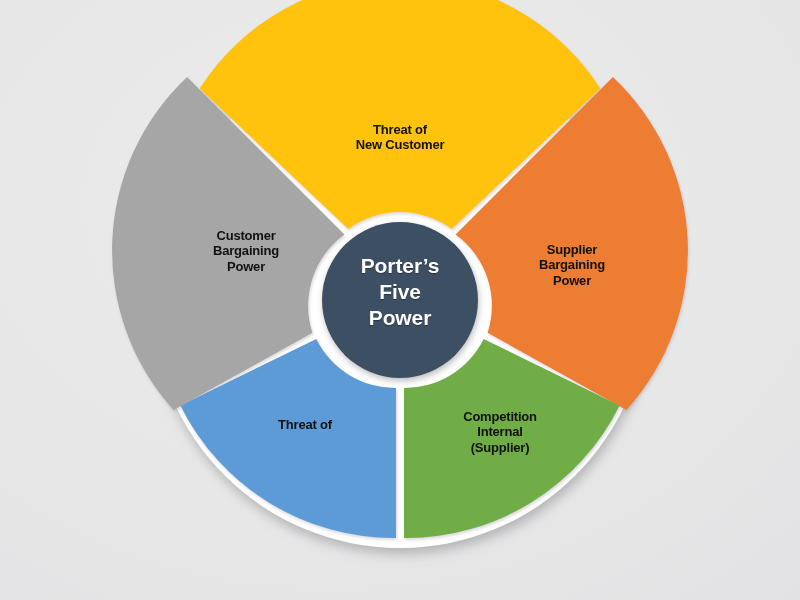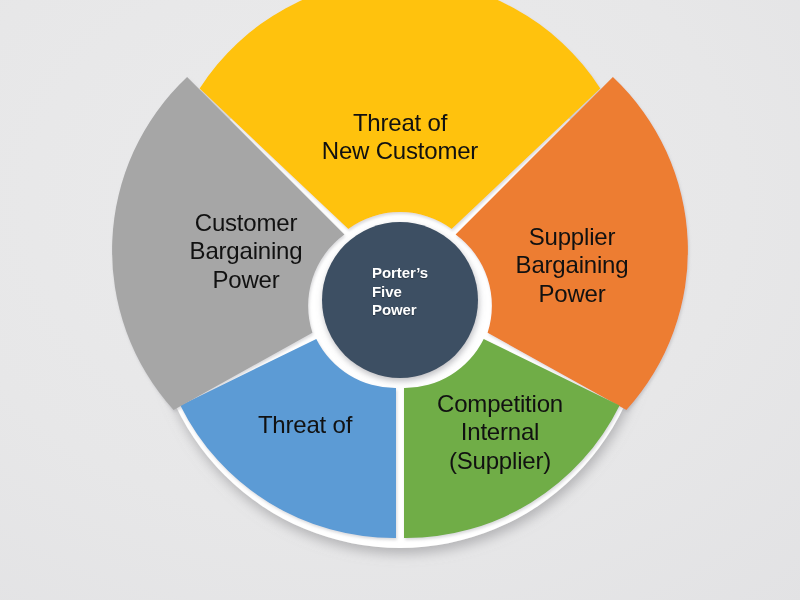--- a/index.html
+++ b/index.html
@@ -35,35 +35,35 @@
     display: block;
     width: 800px;
     height: 600px;
   }
 
   
   .seg-label {
     position: absolute;
     text-align: center;
     color: #111111;
-    font-weight: normal;
-    font-size: 24px;
+    font-weight: bold;
+    font-size: 13px;
     line-height: 1.18;
     letter-spacing: -0.2px;
     white-space: nowrap;
     pointer-events: none;
     transform: translate(-50%, -50%);
   }
 
   .hub-label {
     position: absolute;
-    text-align: left;
+    text-align: center;
     color: #ffffff;
     font-weight: bold;
-    font-size: 15px;
+    font-size: 21px;
     line-height: 1.24;
     letter-spacing: -0.1px;
     white-space: nowrap;
     pointer-events: none;
     transform: translate(-50%, -50%);
     text-shadow: 0 1px 1px rgba(0,0,0,0.35);
   }
 
   
   #label-new-entrants { left: 400px; top: 137px; }

